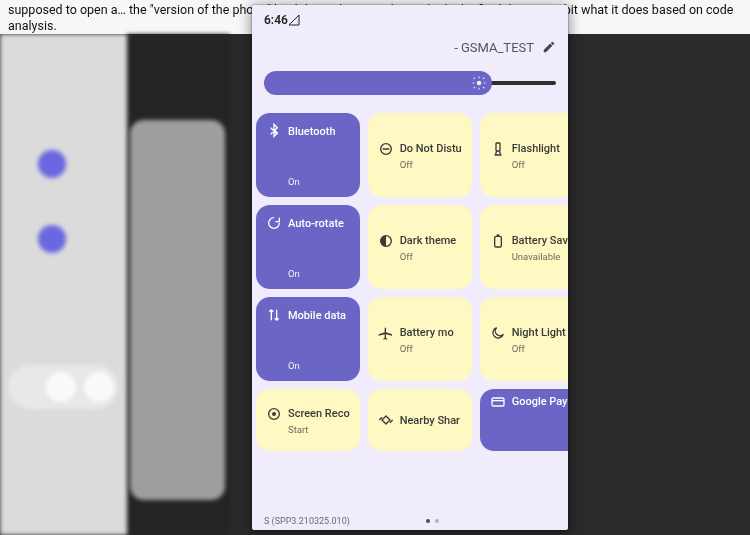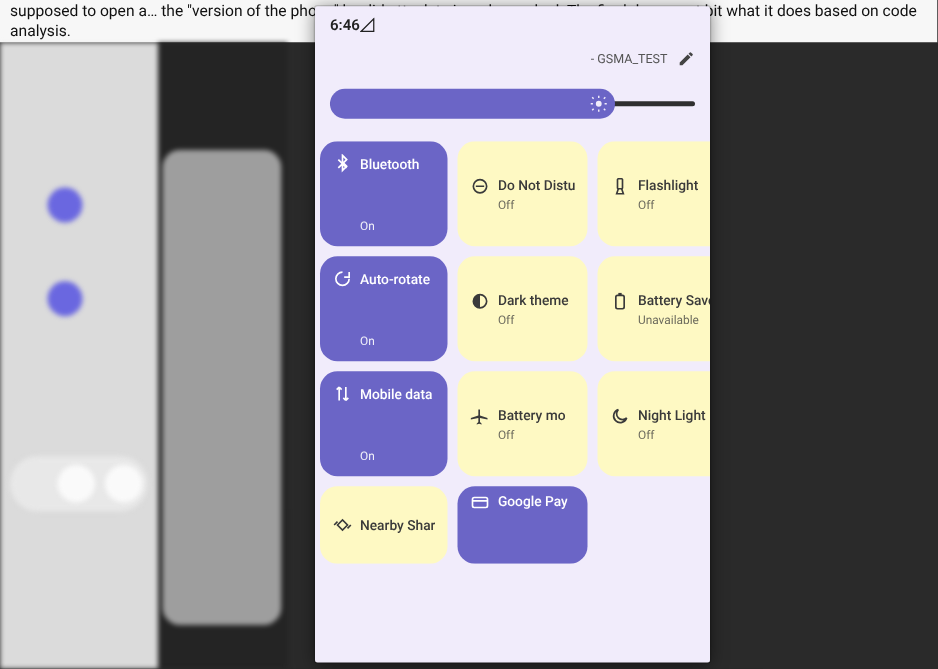--- a/index.html
+++ b/index.html
@@ -47,21 +47,21 @@
   }
   .statusbar {
     height: 30px; display:flex; align-items:center; 
     padding: 0 12px; font-size:12px; font-weight:600; color:#222;
   }
   .statusbar .right { display:flex; align-items:center; gap:4px;}
   .tri-icon { width:12px; height:12px; display:block; }
 
   .carrierbar {
     height: 24px; display:flex; align-items:center; justify-content:flex-end;
-    gap:8px; padding:0 12px; font-size:10px; color:#555;
+    gap:8px; padding:0 12px; font-size:13px; color:#555;
   }
   .edit-icon { width:14px; height:14px; color:#444; }
 
   .slider-row {
     margin: 10px 12px 16px 12px; height:28px; display:flex; align-items:center;
   }
   .slider {
     position: relative; flex:1; height:24px;
     display:flex; align-items:center;
   }
@@ -247,32 +247,50 @@
           <svg class="ico" viewBox="0 0 24 24">
             <path d="M20 14A8 8 0 1 1 10 4a6 6 0 0 0 10 10z" fill="none" stroke="currentColor" stroke-width="2"></path>
           </svg>
           <span class="label">Night Light</span>
         </div>
         <span class="sub">Off</span>
       </div>
       <div class="tile off partial">
         <div class="row">
           <svg class="ico" viewBox="0 0 24 24">
+            <circle cx="12" cy="12" r="8" fill="none" stroke="currentColor" stroke-width="2"></circle>
+            <circle cx="12" cy="12" r="3" fill="currentColor"></circle>
+          </svg>
+          <span class="label">Screen Reco</span>
+        </div>
+        <span class="sub">Start</span>
+      </div>
+      <div class="tile off partial">
+        <div class="row">
+          <svg class="ico" viewBox="0 0 24 24">
             <path d="M6 12l6-6 6 6-6 6z" fill="none" stroke="currentColor" stroke-width="2"></path>
             <path d="M2 12l4-4M22 12l-4 4" stroke="currentColor" stroke-width="2"></path>
           </svg>
           <span class="label">Nearby Shar</span>
         </div>
       </div>
       <div class="tile on partial">
         <div class="row">
           <svg class="ico" viewBox="0 0 24 24">
             <rect x="3" y="6" width="18" height="12" rx="2" fill="none" stroke="currentColor" stroke-width="2"></rect>
             <line x1="3" y1="10" x2="21" y2="10" stroke="currentColor" stroke-width="2"></line>
           </svg>
           <span class="label">Google Pay</span>
         </div>
         <span class="sub">Ready</span>
       </div>
     </div>
 
+  <div class="footer">
+    <span>S (SPP3.210325.010)</span>
+    <div class="dots" id="dots">
+        <span class="dot active"></span>
+        <span class="dot"></span>
+      </div>
+    <span style="width:40px"></span>
+  </div>
 
 </div>
 
 </body></html>

